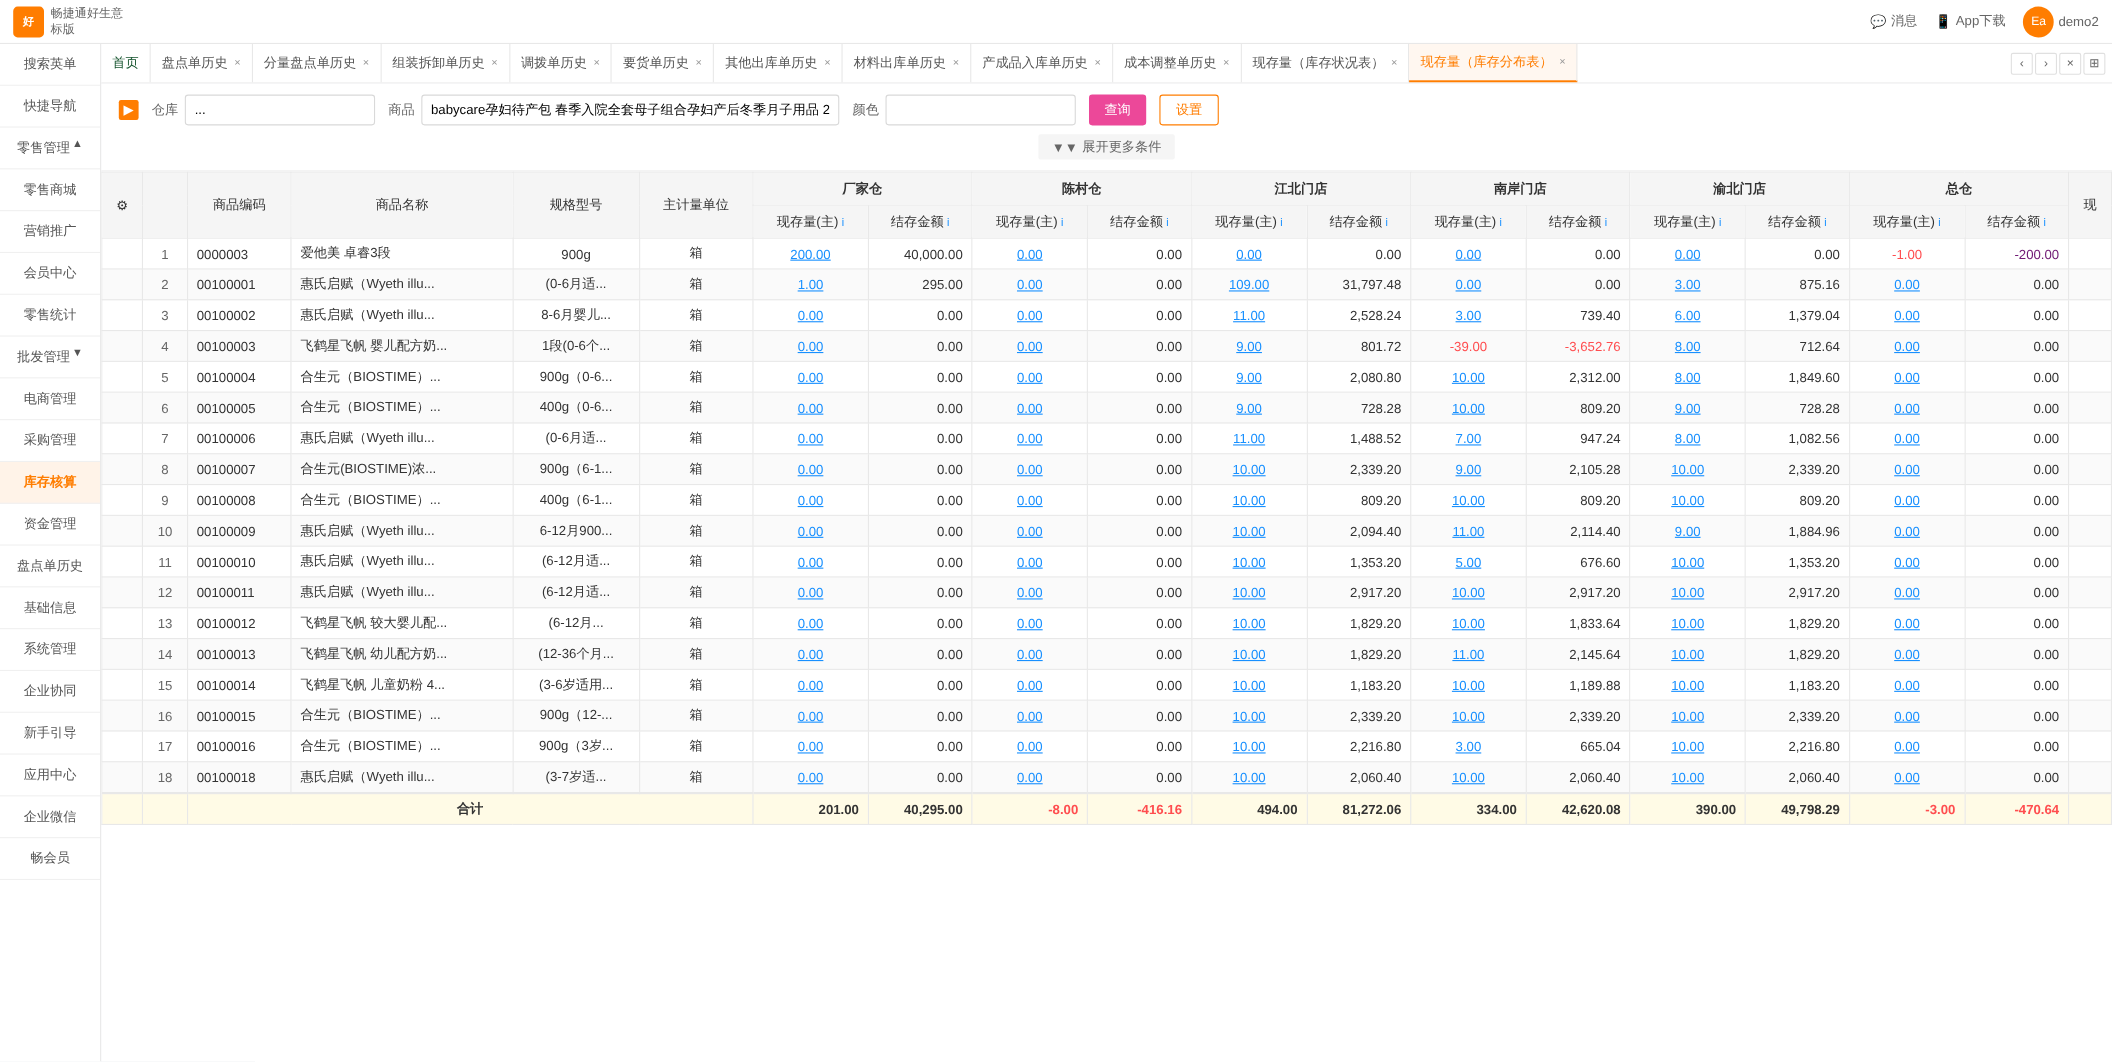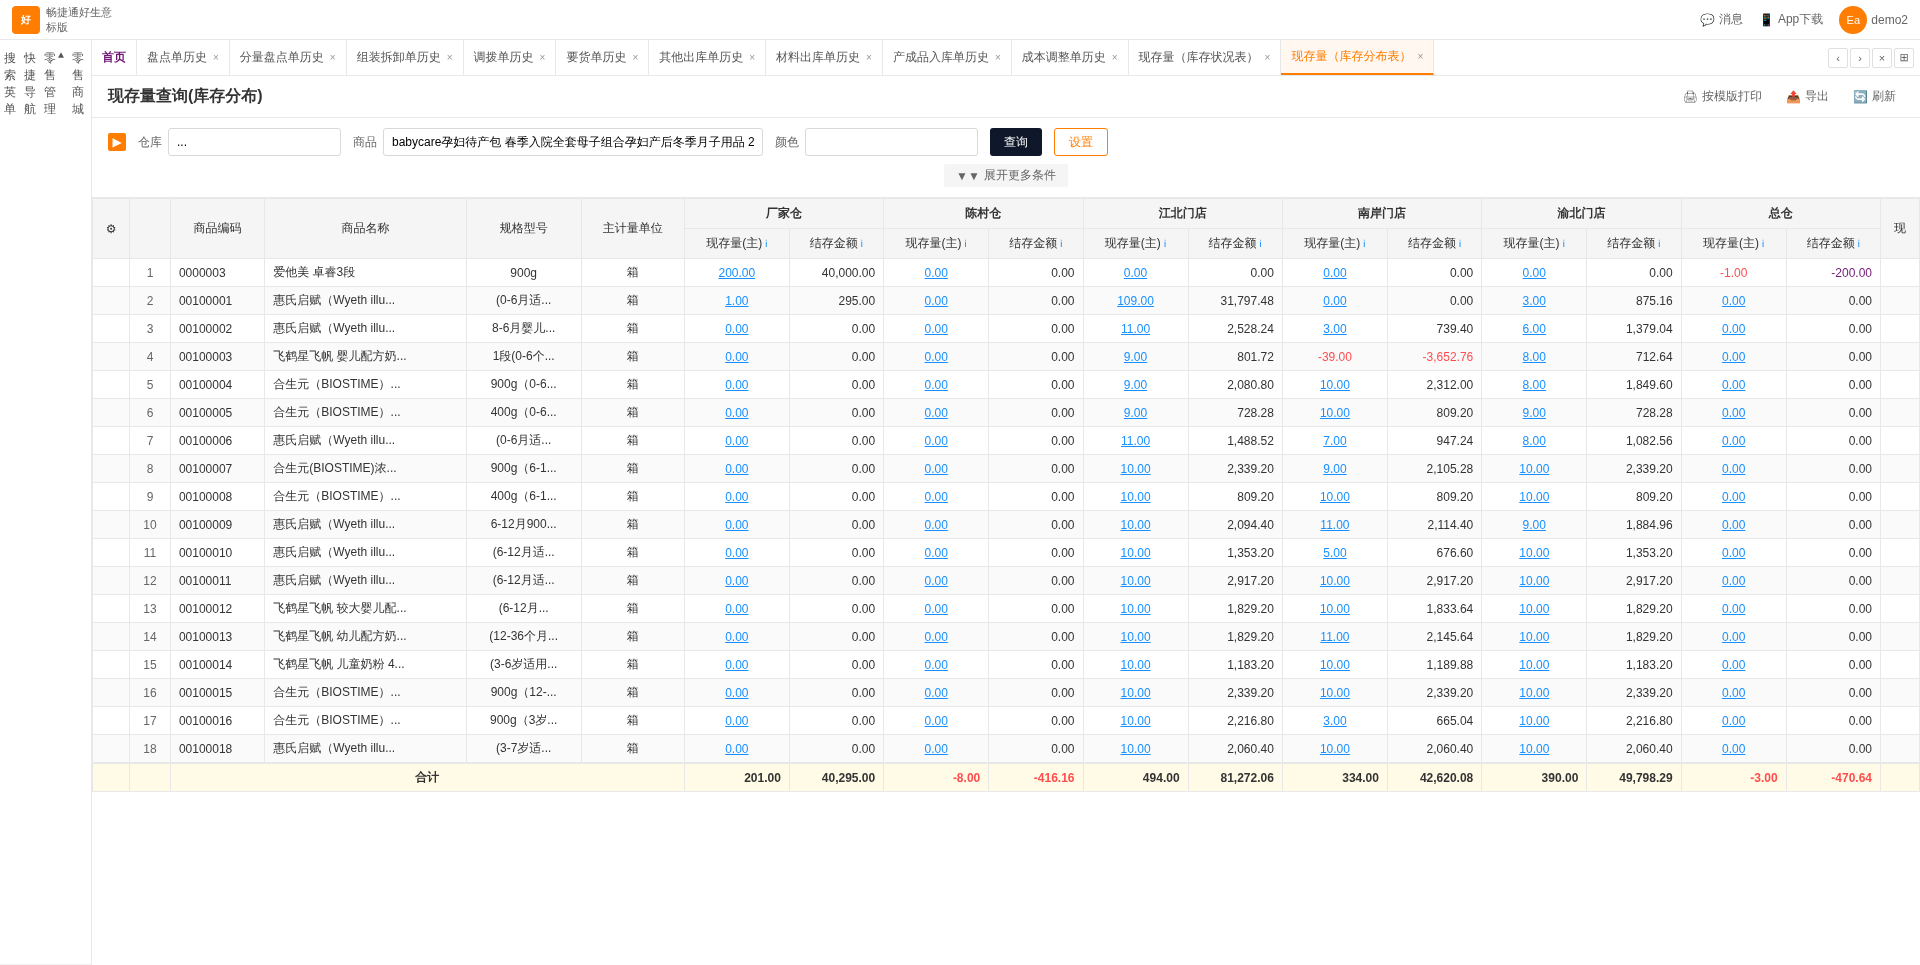--- a/index.html
+++ b/index.html
@@ -10,53 +10,53 @@
     .top-bar-left { display: flex; align-items: center; gap: 8px; }
     .logo-area { display: flex; align-items: center; gap: 6px; }
     .logo-icon { width: 28px; height: 28px; background: #ff7d00; border-radius: 4px; display: flex; align-items: center; justify-content: center; color: white; font-size: 10px; font-weight: bold; }
     .logo-text { font-size: 11px; color: #666; line-height: 1.3; }
     .top-bar-right { display: flex; align-items: center; gap: 16px; }
     .top-icon-btn { display: flex; align-items: center; gap: 4px; color: #666; cursor: pointer; font-size: 12px; }
     .user-avatar { width: 28px; height: 28px; border-radius: 50%; background: #ff7d00; display: flex; align-items: center; justify-content: center; color: white; font-size: 11px; }
 
     
     .layout { display: flex; height: calc(965px - 40px); }
-    .sidebar { width: 92px; background: #fff; border-right: 1px solid #e8e8e8; display: flex; flex-direction: row; overflow-y: auto; flex-shrink: 0; font-family: Liberation Mono, monospace; }
+    .sidebar { width: 92px; background: #fff; border-right: 1px solid #e8e8e8; display: flex; flex-direction: column; overflow-y: auto; flex-shrink: 0; }
     .sidebar-item { padding: 10px 4px; text-align: center; cursor: pointer; font-size: 12px; color: #555; border-bottom: 1px solid #f0f0f0; }
     .sidebar-item.active { color: #ff7d00; background: #fff3e8; font-weight: bold; }
     .sidebar-item.has-arrow { display: flex; align-items: flex-start; justify-content: center; gap: 2px; }
     .sidebar-arrow { font-size: 10px; }
 
     
     .main-content { flex: 1; display: flex; flex-direction: column; overflow: hidden; }
 
     
     .tabs-bar { background: #fff; display: flex; align-items: center; border-bottom: 1px solid #e8e8e8; height: 36px; overflow: hidden; }
     .tabs-scroll { display: flex; flex: 1; overflow: hidden; align-items: center; height: 100%; }
     .tab { display: flex; align-items: center; gap: 4px; padding: 0 10px; height: 100%; white-space: nowrap; cursor: pointer; color: #555; font-size: 12px; border-right: 1px solid #e8e8e8; flex-shrink: 0; }
     .tab.active { background: #fff7f0; color: #ff7d00; border-bottom: 2px solid #ff7d00; }
-    .tab.home { color: #701a75; font-weight: bold; }
+    .tab.home { color: #14532d; font-weight: normal; }
     .tab-close { color: #999; font-size: 10px; margin-left: 2px; }
     .tabs-nav { display: flex; align-items: center; gap: 2px; padding: 0 6px; }
     .tabs-nav-btn { width: 20px; height: 20px; display: flex; align-items: center; justify-content: center; cursor: pointer; color: #666; border: 1px solid #e0e0e0; border-radius: 2px; font-size: 11px; }
 
     
     .page-header { background: #fff; padding: 8px 16px; border-bottom: 1px solid #e8e8e8; display: flex; align-items: center; justify-content: space-between; }
     .page-title { font-size: 16px; font-weight: bold; color: #333; }
     .page-actions { display: flex; align-items: center; gap: 8px; }
     .action-btn { display: flex; align-items: center; gap: 4px; padding: 4px 8px; border: none; background: none; cursor: pointer; color: #666; font-size: 12px; }
 
     
     .filter-area { background: #fff; padding: 10px 16px; border-bottom: 1px solid #e8e8e8; }
     .filter-row { display: flex; align-items: center; gap: 12px; flex-wrap: wrap; }
     .filter-item { display: flex; align-items: center; gap: 6px; }
     .filter-label { color: #666; font-size: 12px; white-space: nowrap; }
     .filter-input { border: 1px solid #d9d9d9; border-radius: 3px; padding: 4px 8px; font-size: 12px; height: 28px; min-width: 80px; }
     .filter-input-wide { min-width: 400px; }
-    .btn-orange { background: #0f172a; color: white; border: none; border-radius: 3px; padding: 0 14px; cursor: pointer; font-size: 12px; height: 28px; }
+    .btn-orange { background: #ec4899; color: white; border: none; border-radius: 3px; padding: 0 14px; cursor: pointer; font-size: 12px; height: 28px; }
     .btn-orange-outline { background: white; color: #ff7d00; border: 1px solid #ff7d00; border-radius: 3px; padding: 5px 14px; cursor: pointer; font-size: 12px; height: 28px; }
 
     
     .table-container { flex: 1; overflow: auto; background: #fff; margin: 0; }
     table { width: 100%; border-collapse: collapse; font-size: 12px; }
     thead th { background: #f5f5f5; border: 1px solid #e8e8e8; padding: 6px 8px; text-align: center; font-weight: normal; color: #333; white-space: nowrap; position: sticky; top: 0; z-index: 10; }
     thead th.group-header { background: #f5f5f5; font-weight: bold; }
     tbody td { border: 1px solid #e8e8e8; padding: 5px 8px; text-align: center; white-space: nowrap; }
     tbody tr:nth-child(even) { background: #fafafa; }
     .td-right { text-align: right; }
@@ -221,37 +221,20 @@
         </div>
       </div>
       <div class="tabs-nav">
         <div class="tabs-nav-btn">‹</div>
         <div class="tabs-nav-btn">›</div>
         <div class="tabs-nav-btn">×</div>
         <div class="tabs-nav-btn">⊞</div>
       </div>
     </div>
 
-    <div class="page-header">
-      <div class="page-title">现存量查询(库存分布)</div>
-      <div class="page-actions">
-        <button class="action-btn">
-          <span>🖨</span>
-          <span>按模版打印</span>
-        </button>
-        <button class="action-btn">
-          <span>📤</span>
-          <span>导出</span>
-        </button>
-        <button class="action-btn">
-          <span>🔄</span>
-          <span>刷新</span>
-        </button>
-      </div>
-    </div>
 
     <div class="filter-area">
       <div class="filter-row">
         <div style="width:18px;height:18px;background:#ff7d00;color:white;display:flex;align-items:center;justify-content:center;border-radius:2px;cursor:pointer;font-size:12px;flex-shrink:0;">▶</div>
         <div class="filter-item">
           <span class="filter-label">仓库</span>
           <input class="filter-input" type="text" value="..." style="min-width: 80px;">
         </div>
         <div class="filter-item">
           <span class="filter-label">商品</span>

